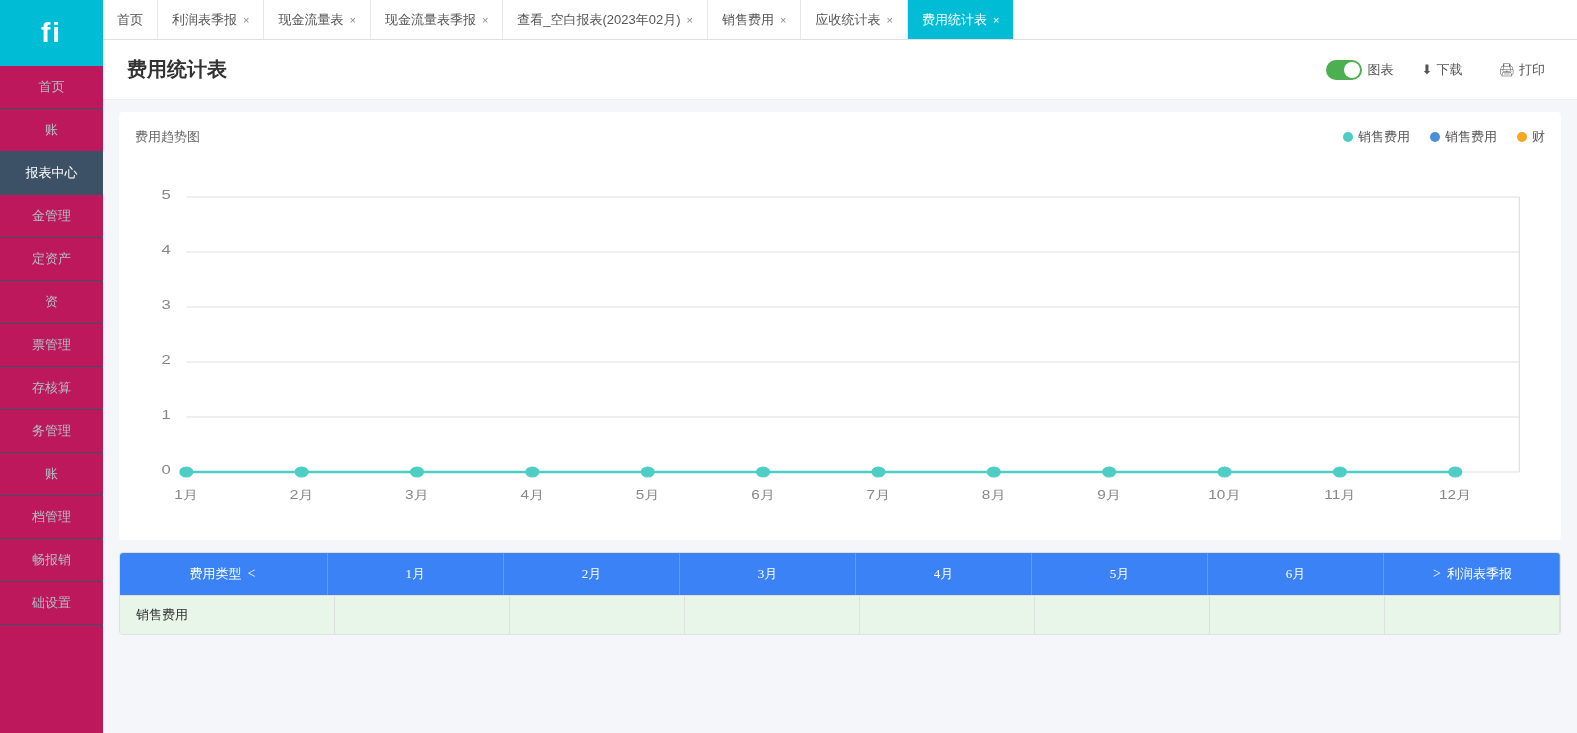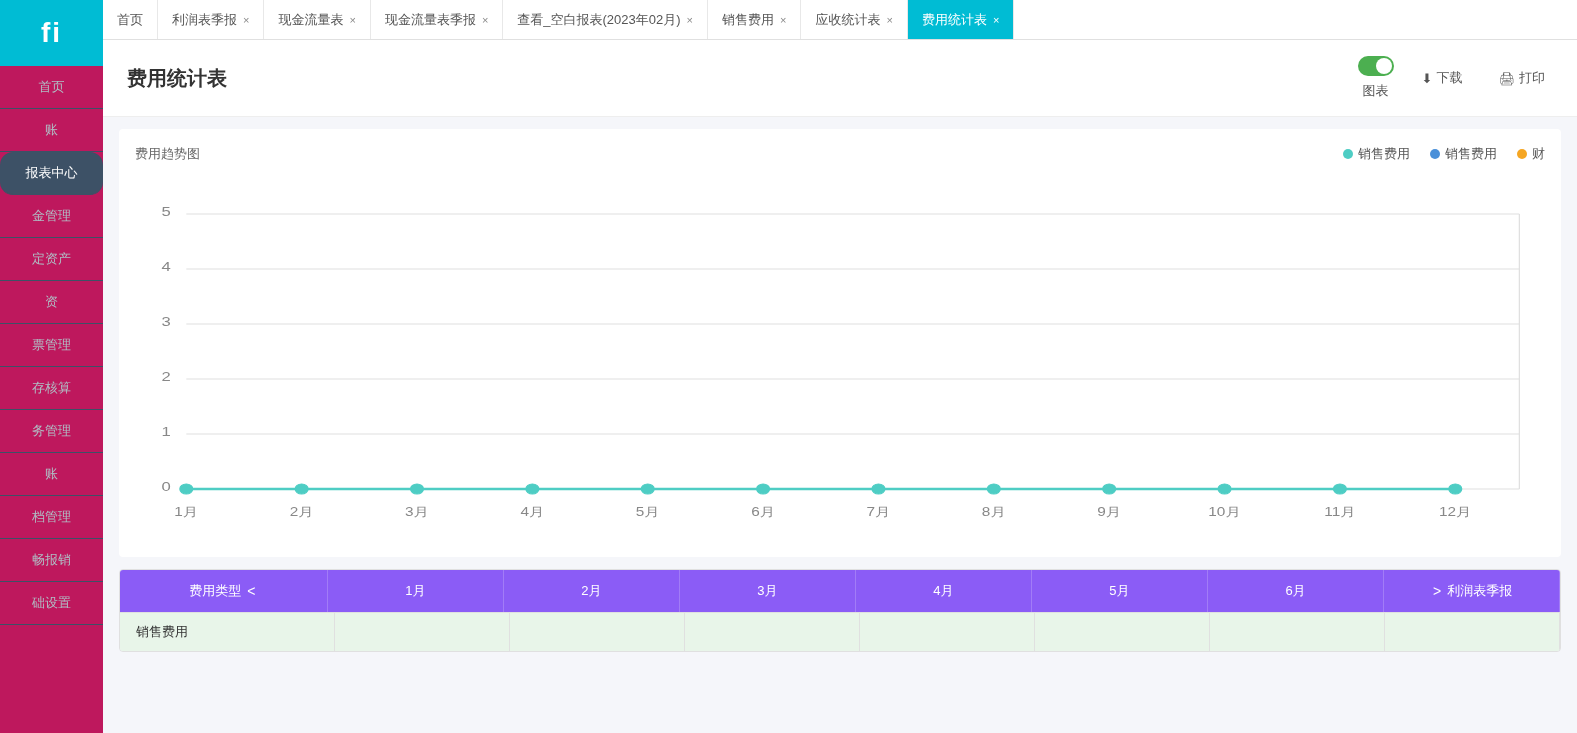--- a/index.html
+++ b/index.html
@@ -28,21 +28,21 @@
       letter-spacing: 2px;
     }
     .sidebar-item {
       padding: 12px 8px;
       text-align: center;
       font-size: 13px;
       color: #b0bec5;
       cursor: pointer;
       border-bottom: 1px solid #3d5166;
     }
-    .sidebar-item.active { background: #3d5166; color: white; border-radius: 13px; }
+    .sidebar-item.active { background: #3d5166; color: white; }
 
     
     .main {
       flex: 1;
       display: flex;
       flex-direction: column;
       overflow: hidden;
       background: #f5f6fa;
     }
 
@@ -108,21 +108,20 @@
       display: flex;
       align-items: center;
       gap: 20px;
     }
     .toggle-label {
       display: flex;
       align-items: center;
       gap: 6px;
       font-size: 13px;
       color: #555;
-      flex-direction: column;
     }
     
     .toggle-switch {
       width: 36px;
       height: 20px;
       background: #4caf50;
       border-radius: 10px;
       position: relative;
       cursor: pointer;
     }
@@ -191,23 +190,24 @@
 
     
     .table-section {
       margin: 0 16px 12px;
       border-radius: 4px;
       overflow: hidden;
       border: 1px solid #e0e0e0;
     }
     .table-header {
       display: flex;
-      background: #8b5cf6;
+      background: #3b82f6;
       color: white;
       font-size: 13px;
+      font-family: Liberation Serif, serif;
     }
     .th-cell {
       padding: 12px 8px;
       text-align: center;
       flex: 1;
       border-right: 1px solid rgba(255,255,255,0.2);
       position: relative;
     }
     .th-cell:first-child { flex: 1.2; }
     .th-cell.has-arrow { display: flex; align-items: center; justify-content: center; gap: 4px; }

